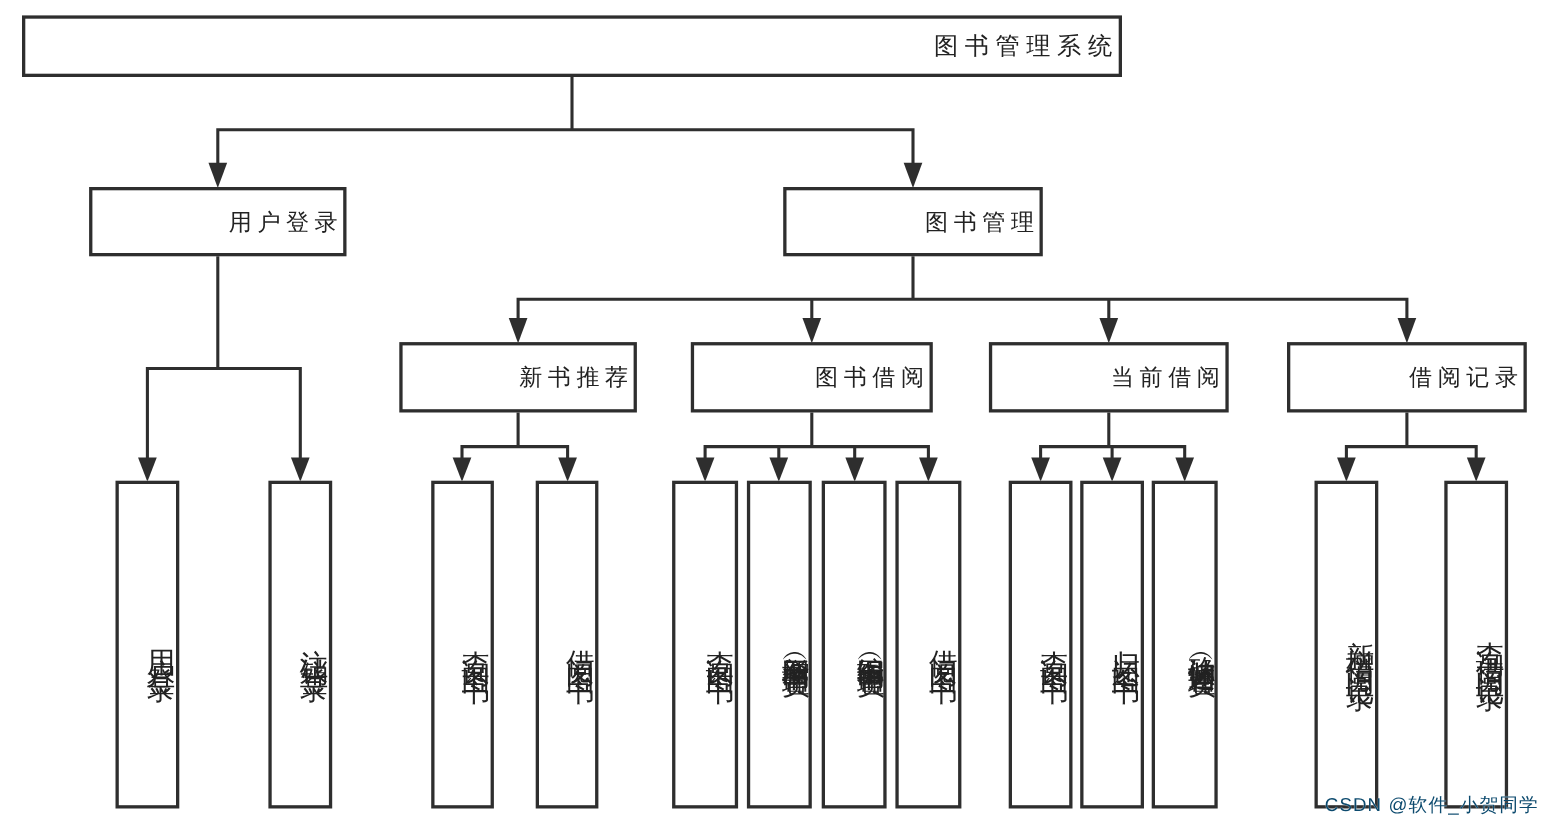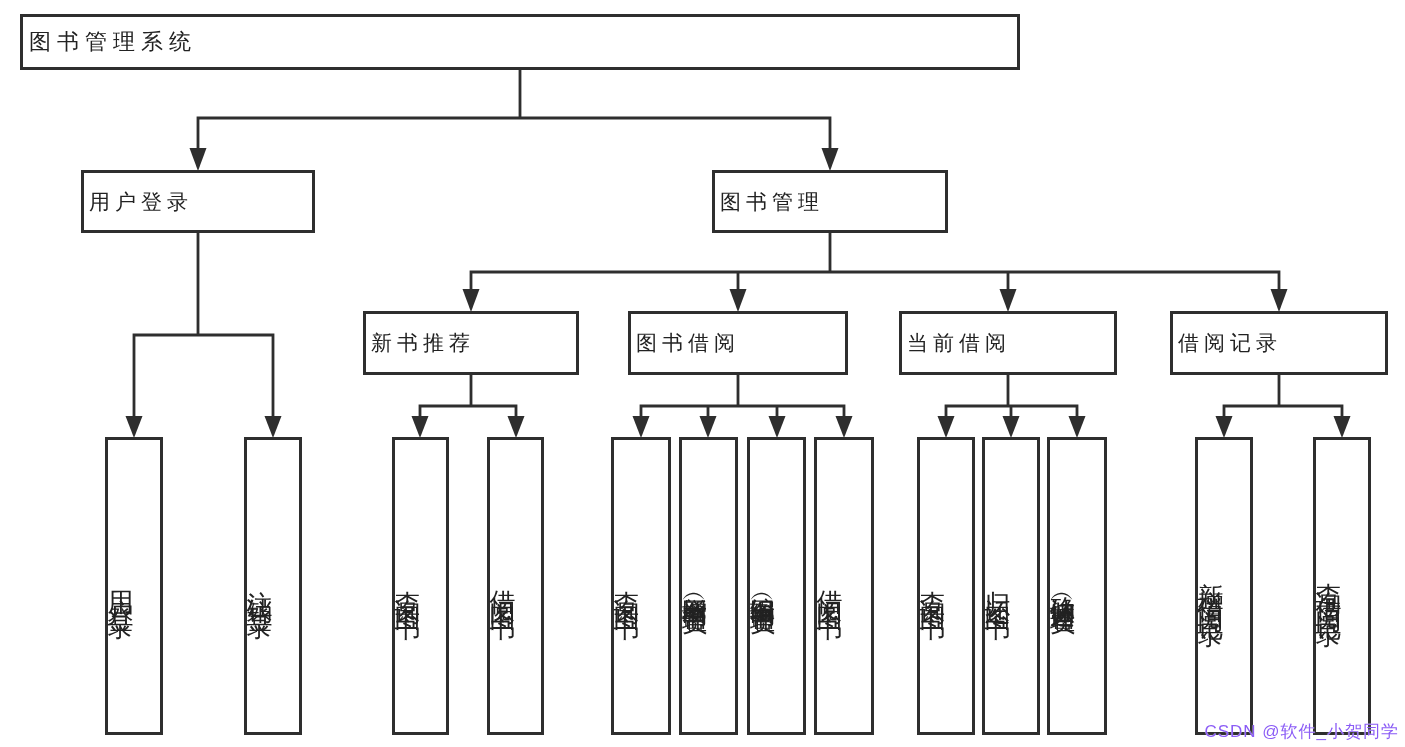--- a/index.html
+++ b/index.html
@@ -4,32 +4,32 @@
 <style>
   html,body{margin:0;padding:0;background:#fff;}
   .canvas{
     position:relative;width:1405px;height:747px;background:#fff;overflow:hidden;
     font-family:"Liberation Sans","DejaVu Sans",sans-serif;color:#222;
   }
   .wires{position:absolute;left:0;top:0;}
   .node{
     position:absolute;box-sizing:border-box;background:#fff;
     border:3px solid #2e2e2e;
-    display:flex;align-items:center;justify-content:flex-start;text-align:center;
+    display:flex;align-items:center;justify-content:flex-end;text-align:center;
   }
   .hl{font-size:21px;letter-spacing:5px;text-indent:5px;white-space:nowrap;}
   .node.root .hl{font-size:22px;letter-spacing:6px;text-indent:6px;}
   .v .vl{
     writing-mode:vertical-rl;text-orientation:mixed;
     font-size:26px;letter-spacing:8px;line-height:1;white-space:nowrap;
   }
   .v.v9 .vl{font-size:25px;letter-spacing:2px;}
   .watermark{
     position:absolute;right:6px;bottom:4px;z-index:5;
-    font-size:17px;letter-spacing:1px;color:#8b5cf6;
+    font-size:17px;letter-spacing:1px;color:#0c4a6e;
     text-shadow:0 0 1px #ffffff;white-space:nowrap;
   }
 </style>
 </head>
 <body>
 
 <div class="canvas">
 
   <svg class="wires" width="1405" height="747" viewBox="0 0 1405 747">
     <g stroke="#2e2e2e" stroke-width="2.8" fill="none" stroke-linecap="square">

